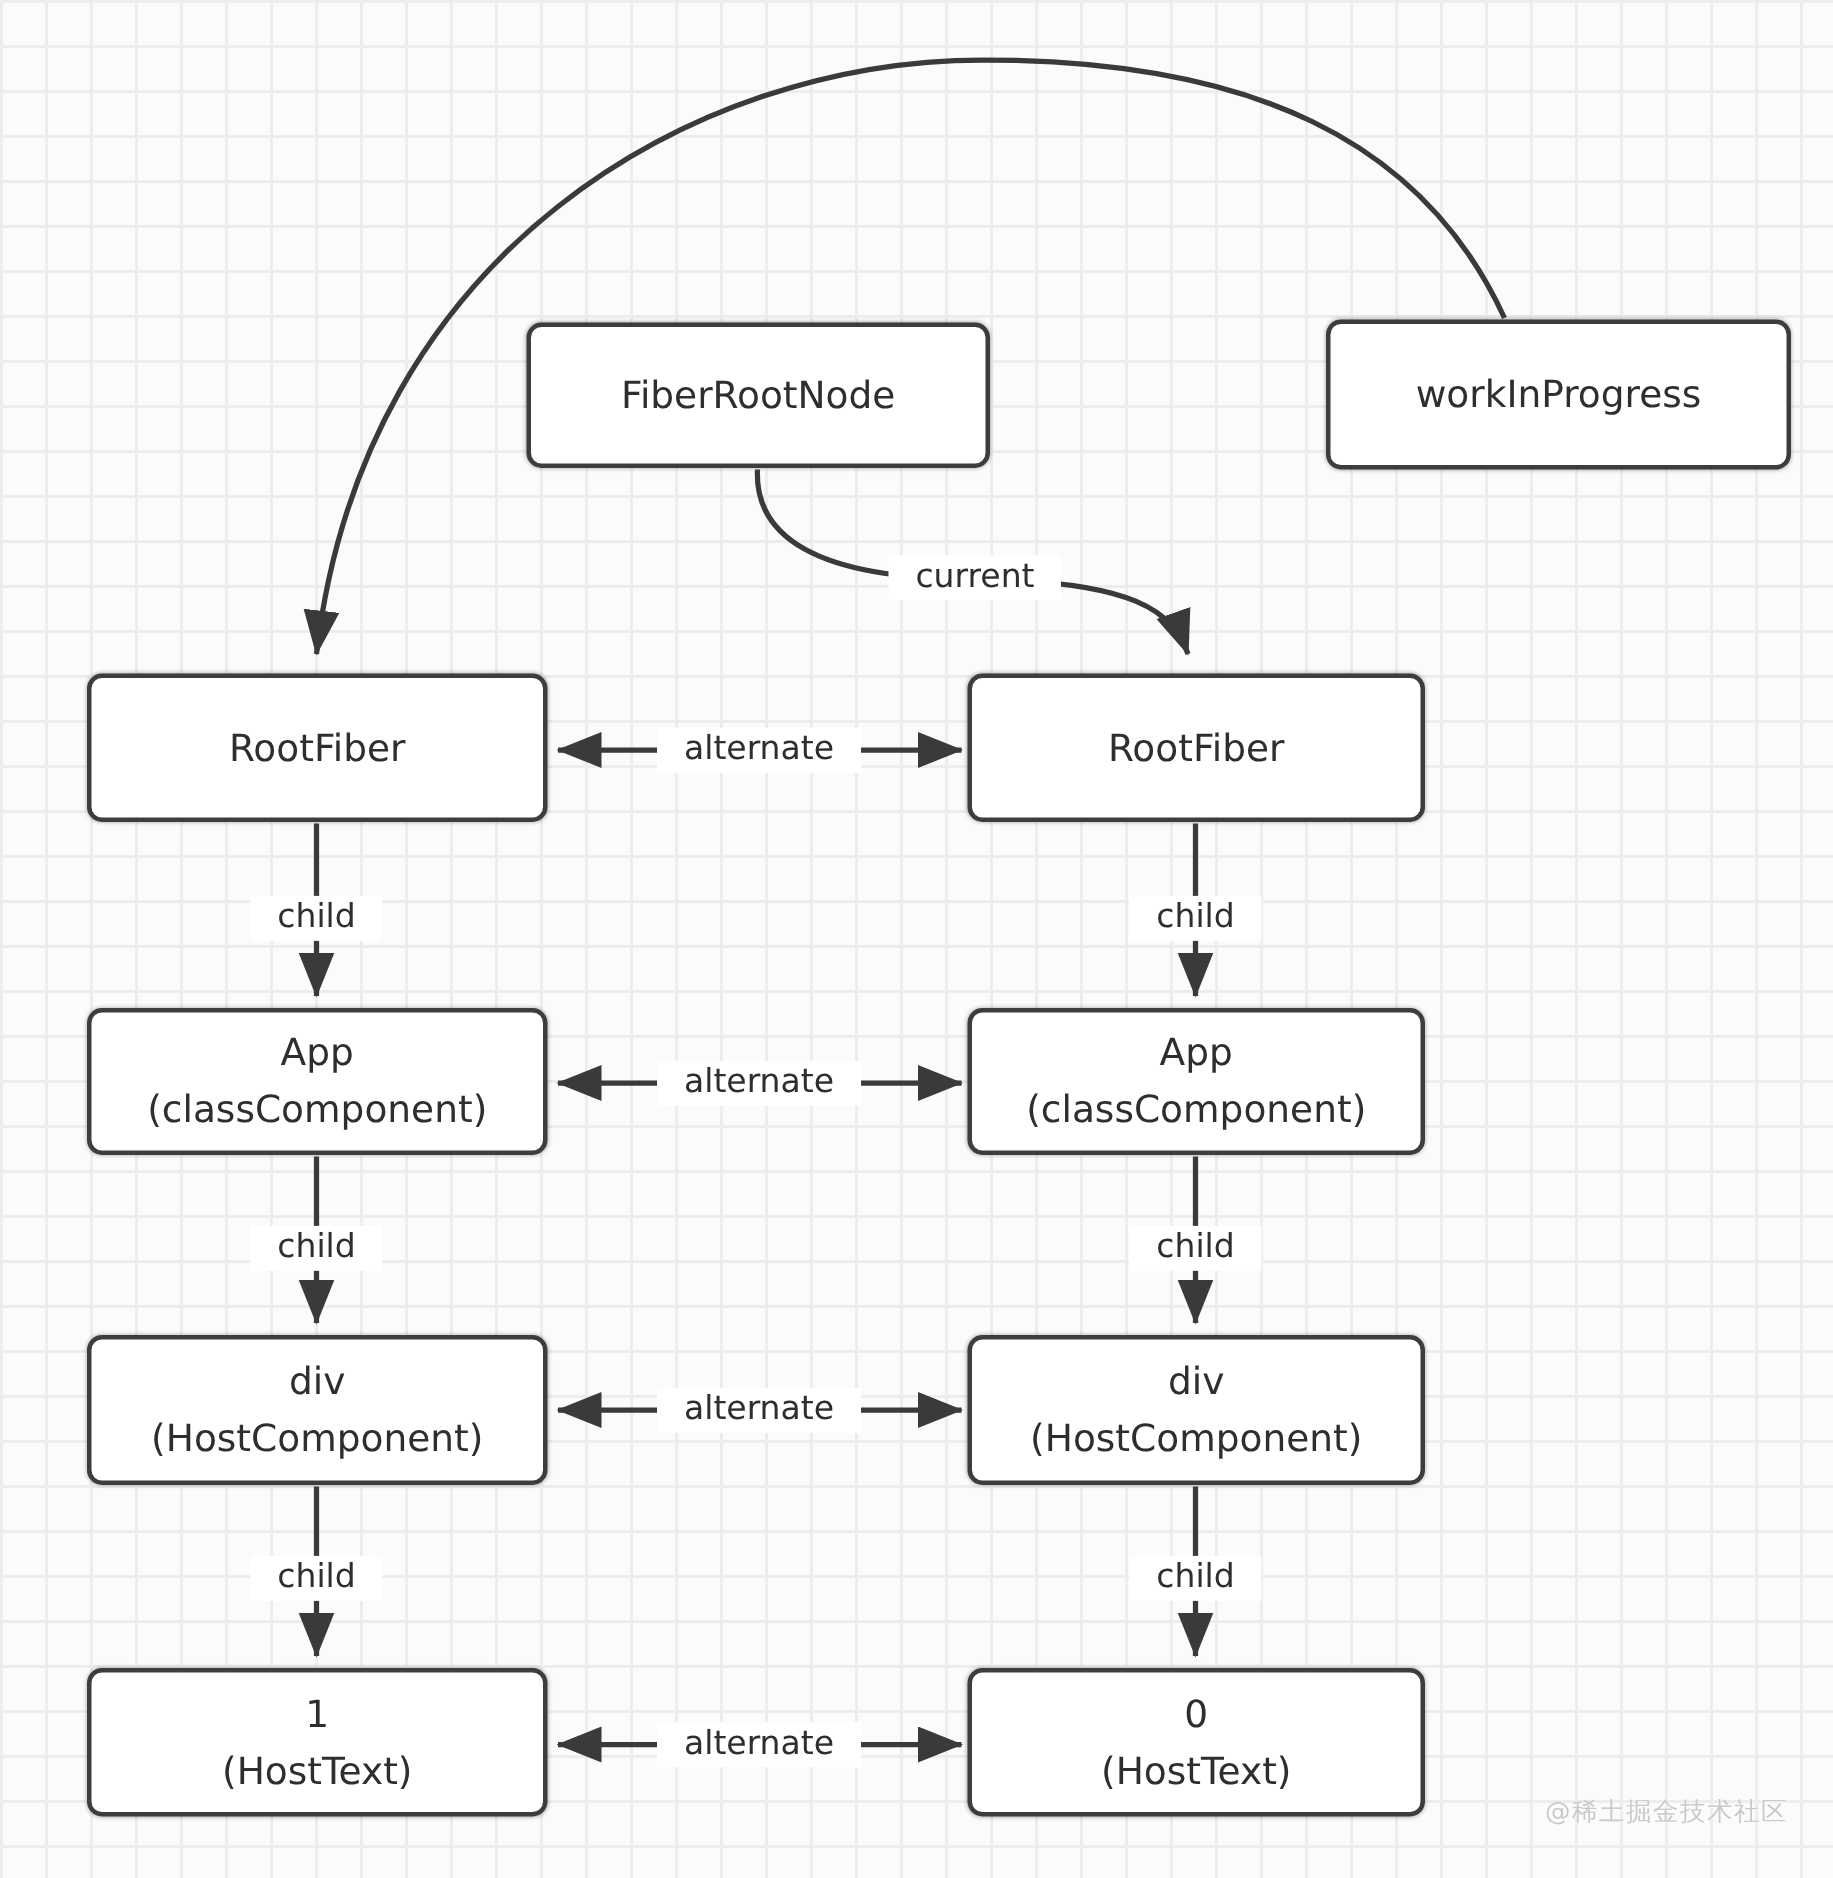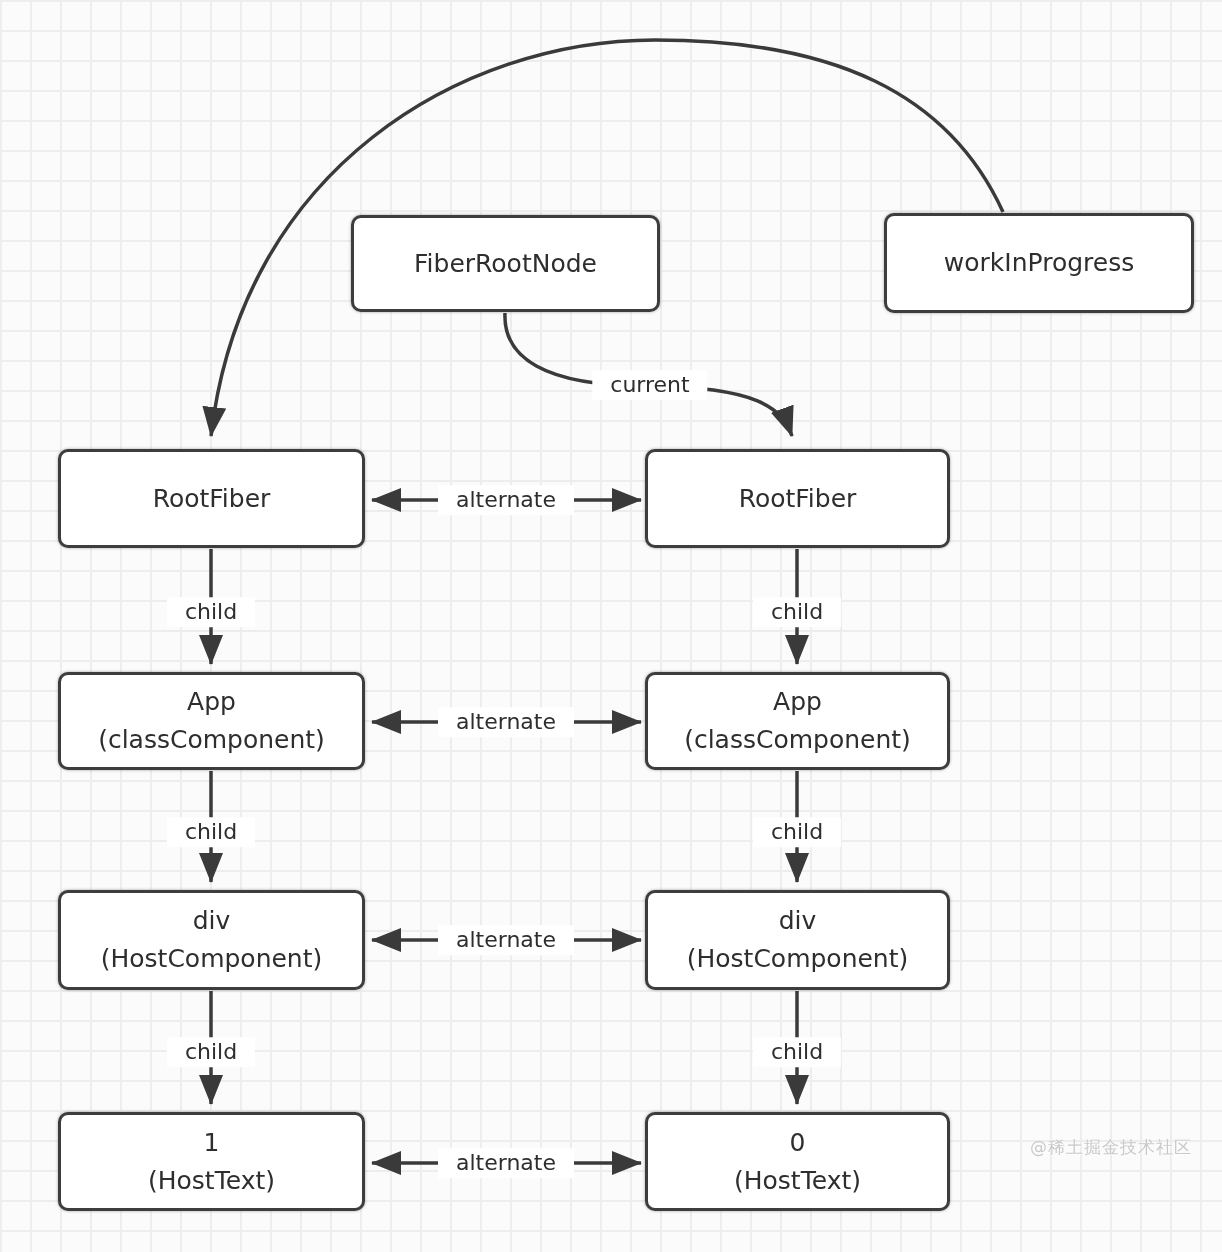--- a/index.html
+++ b/index.html
@@ -56,21 +56,21 @@
     padding: 1px 18px;
     font-size: 22px;
     line-height: 1.25;
     white-space: nowrap;
     color: #2e2e2e;
   }
   .watermark {
     position: absolute;
     z-index: 4;
     right: 30px;
-    top: 1136px;
+    top: 1196px;
     font-size: 17px;
     letter-spacing: 1px;
     color: #c9c9c9;
     text-shadow: 0 1px 0 #ffffff;
   }
 </style>
 </head>
 <body>
 
 <div class="canvas">

